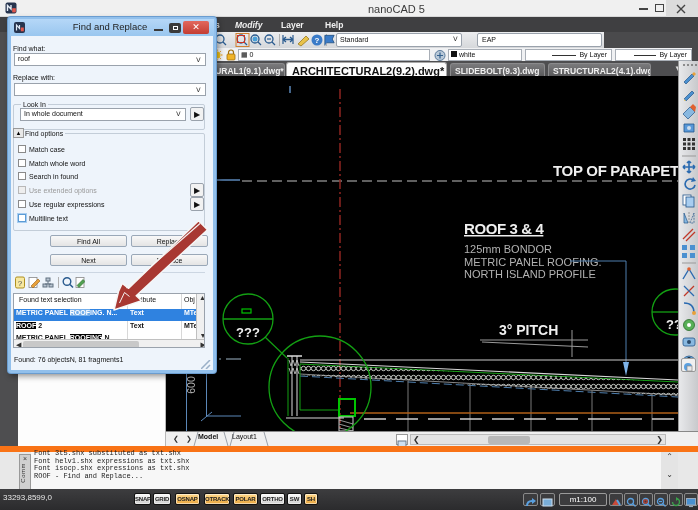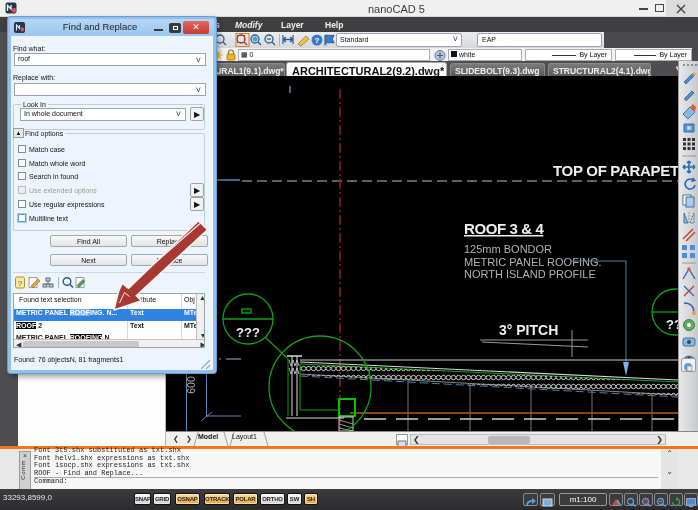--- a/index.html
+++ b/index.html
@@ -300,28 +300,27 @@
   <div class="abs" style="left:230px;top:2px;width:12px;height:11px;background:#fff;border:1px solid #999;"><svg width="10" height="9">
         <rect x="1" y="1" width="8" height="7" fill="#cfe0f0" stroke="#678" stroke-width="1"></rect>
       </svg></div>
   <div class="abs" style="left:244px;top:2px;width:256px;height:11px;background:#e4e4e4;border:1px solid #bbb;">
     <span class="abs" style="left:2px;top:0px;font-size:8px;color:#333;">❮</span>
     <div class="abs" style="left:77px;top:1px;width:42px;height:8px;background:#b8b8b8;border-radius:2px;"></div>
     <span class="abs" style="right:2px;top:0px;font-size:8px;color:#333;">❯</span>
   </div>
 </div>
 
-<div class="abs" style="left:0;top:446px;width:698px;height:43px;background:#e8e8e8;border-top:3px solid #f97316;" id="cmd">
+<div class="abs" style="left:0;top:446px;width:698px;height:43px;background:#e8e8e8;border-top:6px solid #f97316;" id="cmd">
   <div class="abs" style="left:19px;top:2px;width:12px;height:39px;background:#d0d0d0;border:1px solid #999;font-size:7px;color:#333;text-align:center;">×<div style="writing-mode:vertical-rl;transform:rotate(180deg);font-size:6px;margin-top:1px;letter-spacing:0.5px;">Comm</div></div>
   <div class="abs" style="left:31px;top:0;width:630px;height:43px;background:#f7f7f7;font-family:'Liberation Mono',monospace;font-size:7px;color:#222;line-height:7.6px;padding:1px 3px;">
     <div style="margin-top:-3px;">Font 3t5.shx substituted as txt.shx</div>
     <div>Font helv1.shx expressions as txt.shx</div>
     <div>Font isocp.shx expressions as txt.shx</div>
     <div>ROOF - Find and Replace...</div>
-    <div style="border-top:1px solid #aaa;">Command:</div>
   </div>
   <div class="abs" style="left:661px;top:0;width:17px;height:43px;background:#e4e4e4;font-size:8px;color:#333;text-align:center;">⌃<br><br>⌄</div>
 </div>
 
 <div class="abs" style="left:0;top:489px;width:698px;height:21px;background:linear-gradient(#3d3d3f,#2b2b2d);" id="status">
   <span class="abs" style="left:3px;top:4px;font-size:8px;color:#e8e8e8;">33293,8599,0</span>
   <div class="sbtn" style="left:134px;width:17px;">SNAP</div>
   <div class="sbtn" style="left:153px;width:18px;">GRID</div>
   <div class="sbtn samber" style="left:175px;width:25px;">OSNAP</div>
   <div class="sbtn samber" style="left:204px;width:26px;">OTRACK</div>
@@ -365,21 +364,21 @@
 </div>
 
 <div class="abs" style="left:8px;top:17px;width:208px;height:356px;background:#eef4fb;border:3px solid #92c0ec;border-radius:3px;box-shadow:0 0 0 1px #6b9dd0, 2px 3px 6px rgba(0,0,0,0.45);" id="dlg">
 
   <div class="abs" style="left:-1px;top:-1px;width:204px;height:17px;background:linear-gradient(#b5d7f7,#99c6ef);"></div>
   <svg class="abs" style="left:3px;top:2px;" width="11" height="11" viewBox="0 0 11 11">
       <rect width="11" height="11" rx="2" fill="#26344e"></rect>
       <path d="M2.5 8.5 L2.5 3 L5.5 6.5 L5.5 3" stroke="#dfe9f4" stroke-width="1.2" fill="none"></path>
       <rect x="6.8" y="5.5" width="3" height="3.8" fill="#e2574c"></rect>
     </svg>
-  <div class="abs" style="left:4px;top:1px;width:170px;text-align:center;font-size:9.5px;color:#222;">Find and Replace</div>
+  <div class="abs" style="left:14px;top:1px;width:170px;text-align:center;font-size:9.5px;color:#222;">Find and Replace</div>
   <div class="abs" style="left:143px;top:9px;width:9px;height:2px;background:#3a3a3a;"></div>
   <div class="abs" style="left:158px;top:3px;width:12px;height:10px;background:#3a3a3a;border-radius:2px;">
       <div style="margin:2.5px auto 0;width:5px;height:4px;border:1px solid #fff;"></div>
     </div>
   <div class="abs" style="left:172px;top:1px;width:26px;height:13px;background:linear-gradient(#e2685e,#c33d33);border-radius:2px;color:#fff;font-size:9px;text-align:center;line-height:13px;">✕</div>
 
   <div class="abs" style="left:2px;top:25px;font-size:7px;color:#111;">Find what:</div>
   <div class="abs" style="left:3px;top:33px;width:192px;height:13px;background:#fff;border:1px solid #9aa2ac;font-size:7px;color:#111;padding:1px 3px;">roof<span class="abs" style="right:4px;top:1px;font-size:9px;color:#333;">˅</span></div>
   <div class="abs" style="left:2px;top:54px;font-size:7px;color:#111;">Replace with:</div>
   <div class="abs" style="left:3px;top:63px;width:192px;height:13px;background:#fff;border:1px solid #9aa2ac;">

